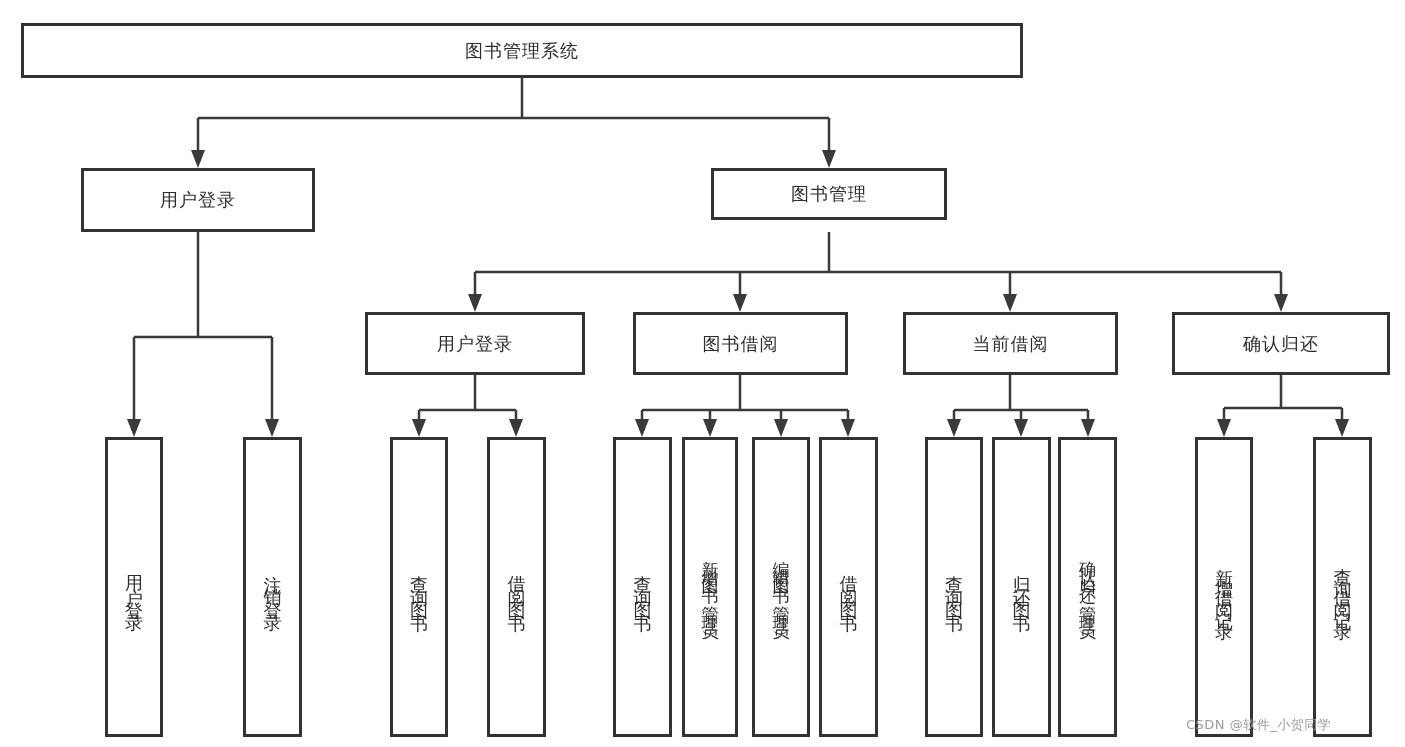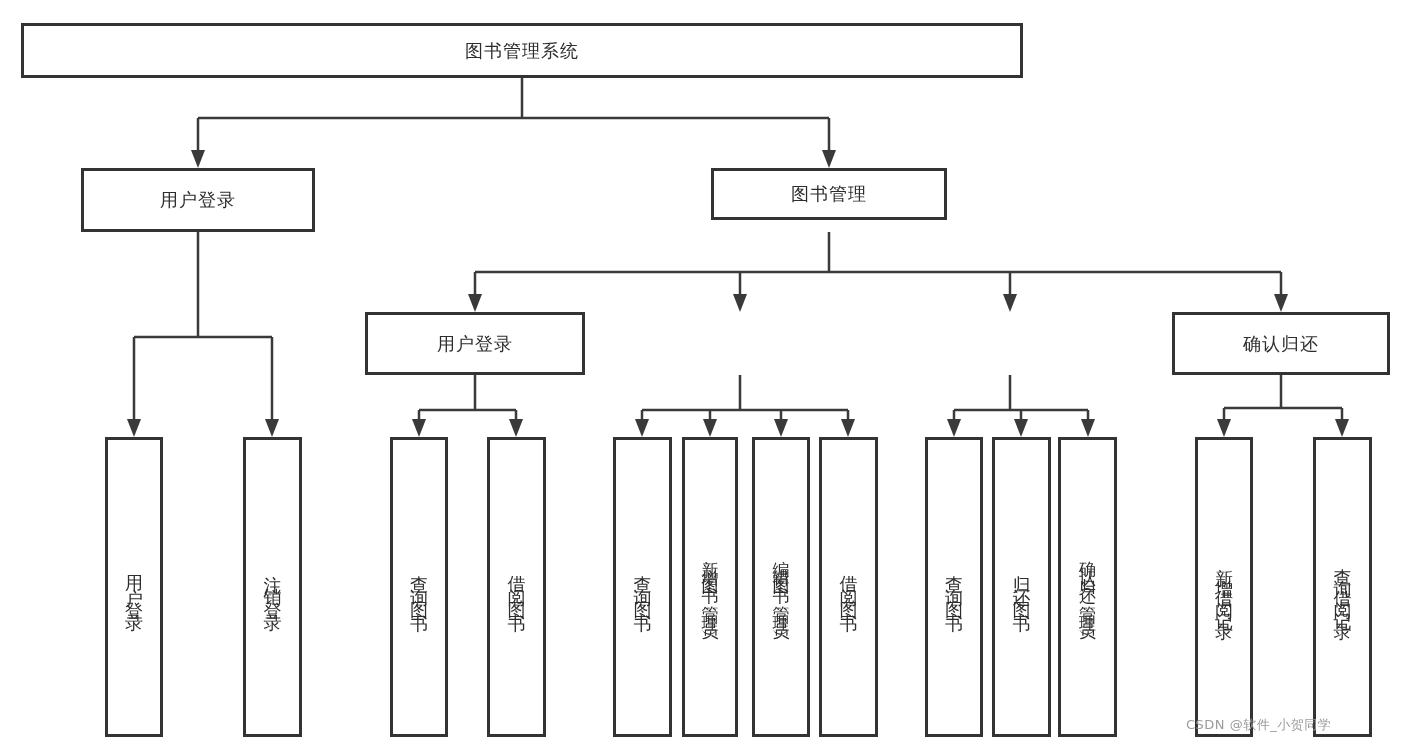--- a/index.html
+++ b/index.html
@@ -91,20 +91,26 @@
   <div class="node h" style="left:81px;top:168px;width:234px;height:64px;">
     <span>用户登录</span>
   </div>
   <div class="node h" style="left:711px;top:168px;width:236px;height:52px;">
     <span>图书管理</span>
   </div>
 
   <div class="node h" style="left:365px;top:312px;width:220px;height:63px;">
     <span>用户登录</span>
   </div>
+  <div class="node h" style="left:633px;top:312px;width:215px;height:63px;">
+    <span>图书借阅</span>
+  </div>
+  <div class="node h" style="left:903px;top:312px;width:215px;height:63px;">
+    <span>当前借阅</span>
+  </div>
   <div class="node h" style="left:1172px;top:312px;width:218px;height:63px;">
     <span>确认归还</span>
   </div>
 
   <div class="node v v-short" style="left:105px;top:437px;width:58px;height:300px;">
     <span>用户登录</span>
   </div>
   <div class="node v v-short" style="left:243px;top:437px;width:59px;height:300px;">
     <span>注销登录</span>
   </div>

